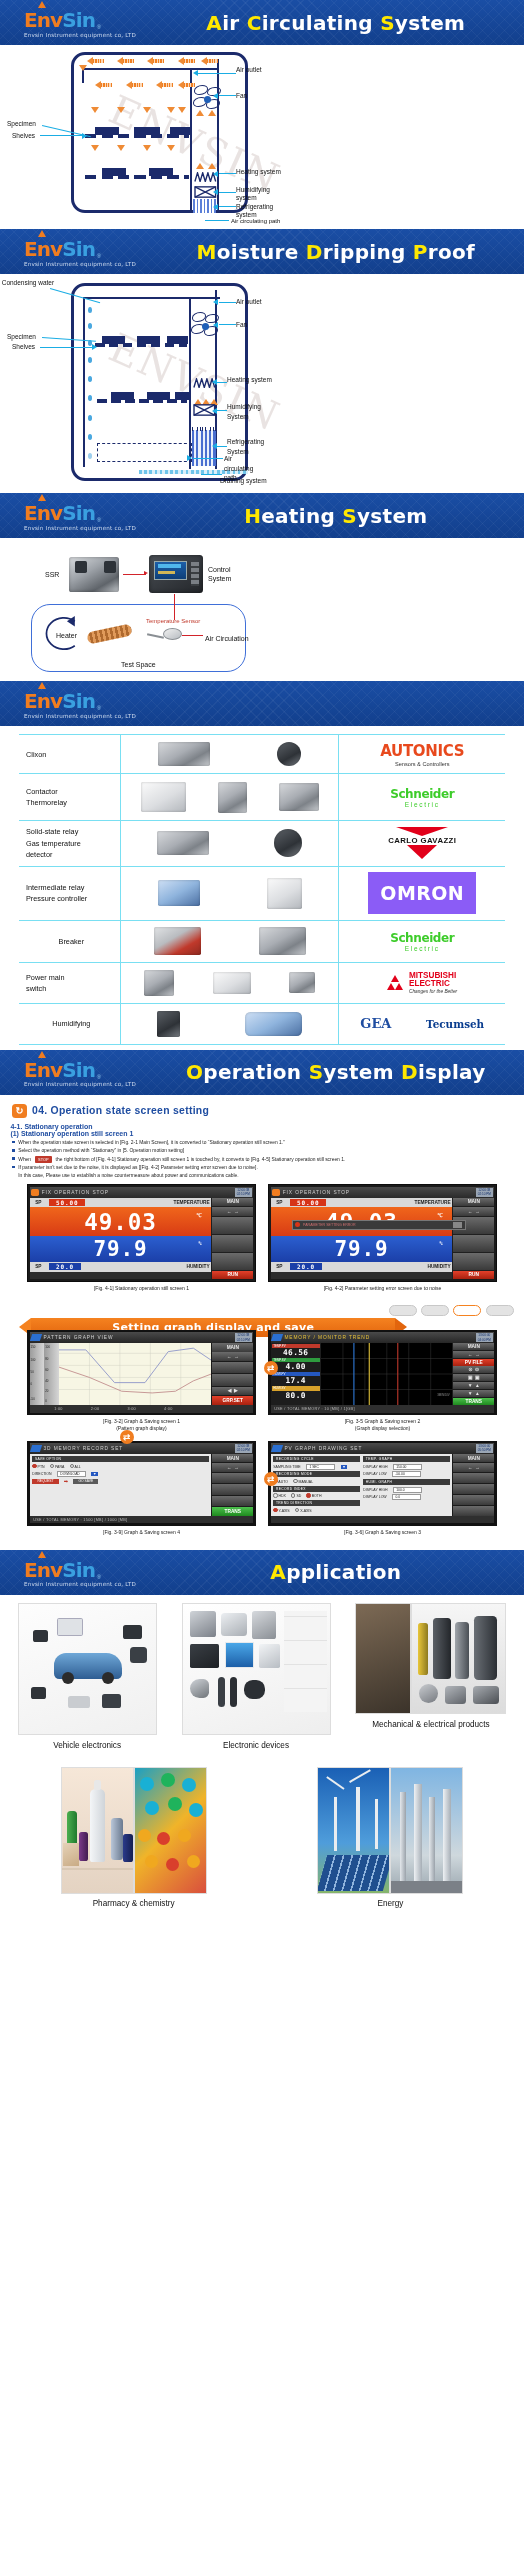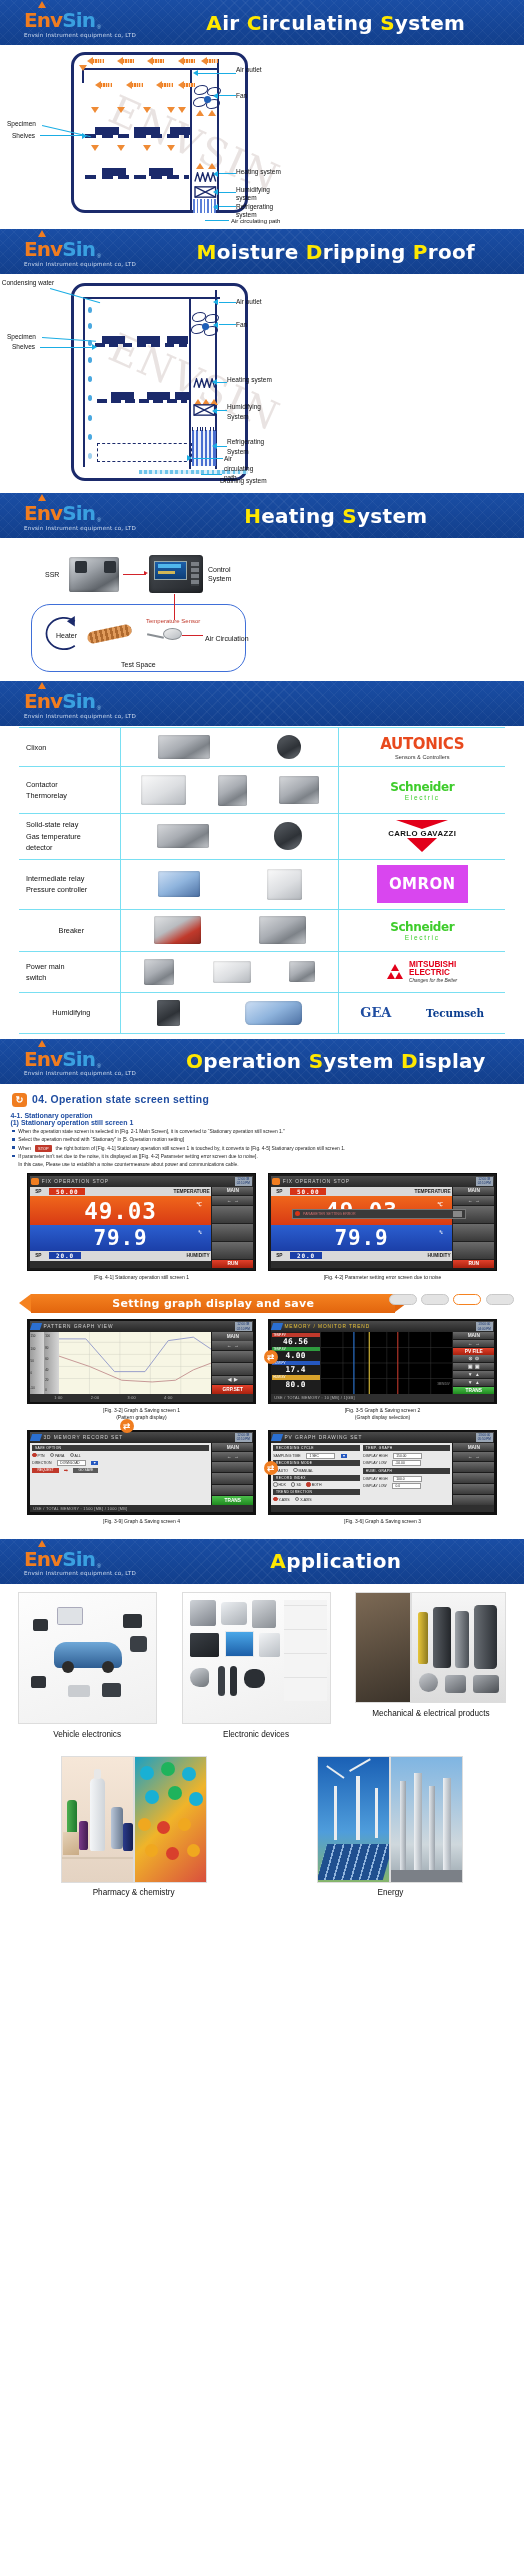--- a/index.html
+++ b/index.html
@@ -101,21 +101,21 @@
   .heat-coil { position:absolute; }
   .humid-box { position:absolute; border:1.7px solid #1b2a6b; }
   .refrig { position:absolute; }
   .wm {
     position:absolute; font-family:"DejaVu Serif", serif; color:#e6dfdd;
     font-size:40px; transform:rotate(24deg); letter-spacing:1.7px; opacity:.85;
     pointer-events:none; user-select:none;
   }
 
   
-  .cc-table { width:486px; margin:1px auto 0; border-collapse:collapse; }
+  .cc-table { width:486px; margin:8px auto 0; border-collapse:collapse; }
   .cc-table td {
     border-top:1.2px solid #79dff2; border-bottom:1.2px solid #79dff2;
     padding:5.2px 3.5px; vertical-align:middle;
   }
   .cc-name { width:101px; font-size:7.3px; color:#111; line-height:11.3px; padding-left:7px !important;
     border-right:1.2px solid #79dff2; }
   .cc-pics { width:217px; border-right:1.2px solid #79dff2; }
   .cc-brand { width:165px; text-align:center; }
   .pics-row { display:flex; align-items:center; justify-content:space-around; height:100%; }
   .pic {
@@ -130,21 +130,21 @@
   .pic.round{ border-radius:50%; }
   .brand-autonics { color:#e8491d; font-weight:bold; font-size:15px; letter-spacing:-0.3px;
     font-family:"DejaVu Sans", sans-serif;}
   .brand-autonics-sub { color:#333; font-size:5.6px; margin-top:0.9px; }
   .brand-schneider { color:#3dcc2a; font-weight:bold; font-size:12px; letter-spacing:-0.4px;
     font-family:"DejaVu Sans", sans-serif; }
   .brand-schneider-sub { color:#3dcc2a; font-size:6.5px; letter-spacing:1.7px; }
   .brand-carlo { font-size:7.8px; font-weight:bold; letter-spacing:0.4px; color:#111; }
   .tri-red-up{width:0;height:0;margin:0 auto;border-left:26px solid transparent;border-right:26px solid transparent;border-top:9.5px solid #e2001a;}
   .tri-red-dn{width:0;height:0;margin:0 auto;border-left:15.6px solid transparent;border-right:15.6px solid transparent;border-top:14px solid #e2001a;}
-  .brand-omron { background:#d946ef; color:#fff; font-weight:bold; font-size:15px;
+  .brand-omron { background:#8b5cf6; color:#fff; font-weight:bold; font-size:19px;
     display:inline-block; padding:10px 12px; letter-spacing:0.4px; font-family:"DejaVu Sans", sans-serif;}
   .brand-mitsu { display:flex; align-items:center; justify-content:center; gap:4.3px; }
   .mitsu-mark { position:relative; width:17.4px;height:15.6px; }
   .mitsu-mark i { position:absolute; width:0;height:0;
     border-left:4.8px solid transparent;border-right:4.8px solid transparent;border-bottom:7.8px solid #e2001a; }
   .brand-mitsu-txt{ color:#e2001a; font-weight:bold; font-size:8.2px; line-height:8.7px; text-align:left;}
   .brand-mitsu-sub{ color:#333; font-size:4.8px; font-style:italic; }
   .brand-gea { color:#1f4da1; font-weight:bold; font-size:13px; font-family:"DejaVu Serif", serif; }
   .brand-tecumseh { color:#0a3d8f; font-weight:bold; font-size:10.4px; font-family:"DejaVu Serif", serif; }
 
@@ -205,21 +205,21 @@
     position:absolute; left:21px; top:22.6px; width:174px; height:9.5px; background:#3a3a3a;
     border:0.9px solid #777; display:flex; align-items:center; gap:2.6px; padding:0 2.6px;
   }
   .hmi-err .dot{width:5.2px;height:5.2px;border-radius:50%;background:#d63417;flex:none;}
   .hmi-err .msg{color:#d07070; font-size:3.6px; flex:1;}
   .hmi-err .x{background:#888;width:9.5px;height:6px;}
   .cap { text-align:center; font-size:5px; color:#222; margin-top:2.6px; line-height:7px;}
 
   .ribbon-wrap { position:relative; height:22.6px; margin:10.4px 0 5.2px; }
   .ribbon {
-    position:absolute; left:22.6px; top:3px; width:364px; height:19px;
+    position:absolute; left:22.6px; top:16px; width:364px; height:19px;
     background:linear-gradient(180deg,#f58220,#e2650d);
     display:flex; align-items:center; justify-content:center;
   }
   .ribbon span { color:#fff; font-weight:bold; font-size:11px; letter-spacing:0.3px;
     font-family:"DejaVu Sans", sans-serif;}
   .ribbon:after{content:"";position:absolute;right:-12px;top:0;border-top:9.5px solid transparent;
     border-bottom:9.5px solid transparent;border-left:12px solid #e2650d;}
   .ribbon:before{content:"";position:absolute;left:-12px;top:0;border-top:9.5px solid transparent;
     border-bottom:9.5px solid transparent;border-right:12px solid #f58220;}
   .pills { position:absolute; right:1.7px; top:3.5px; display:flex; gap:4.3px; }

